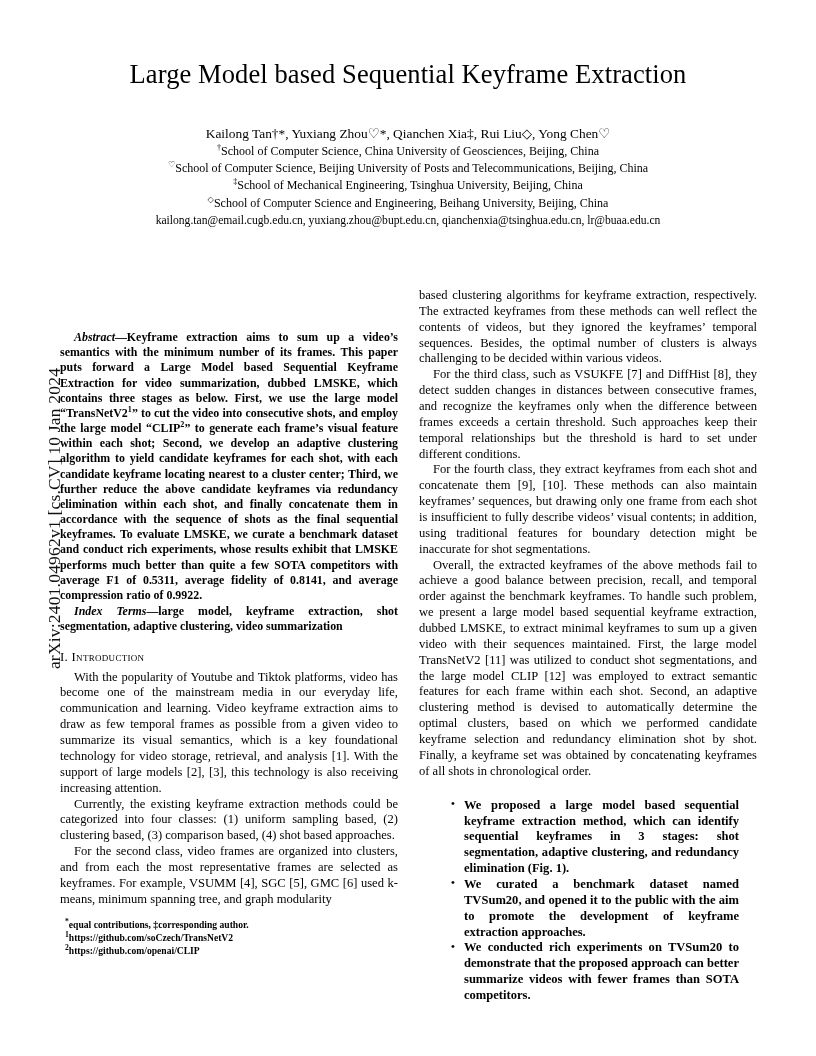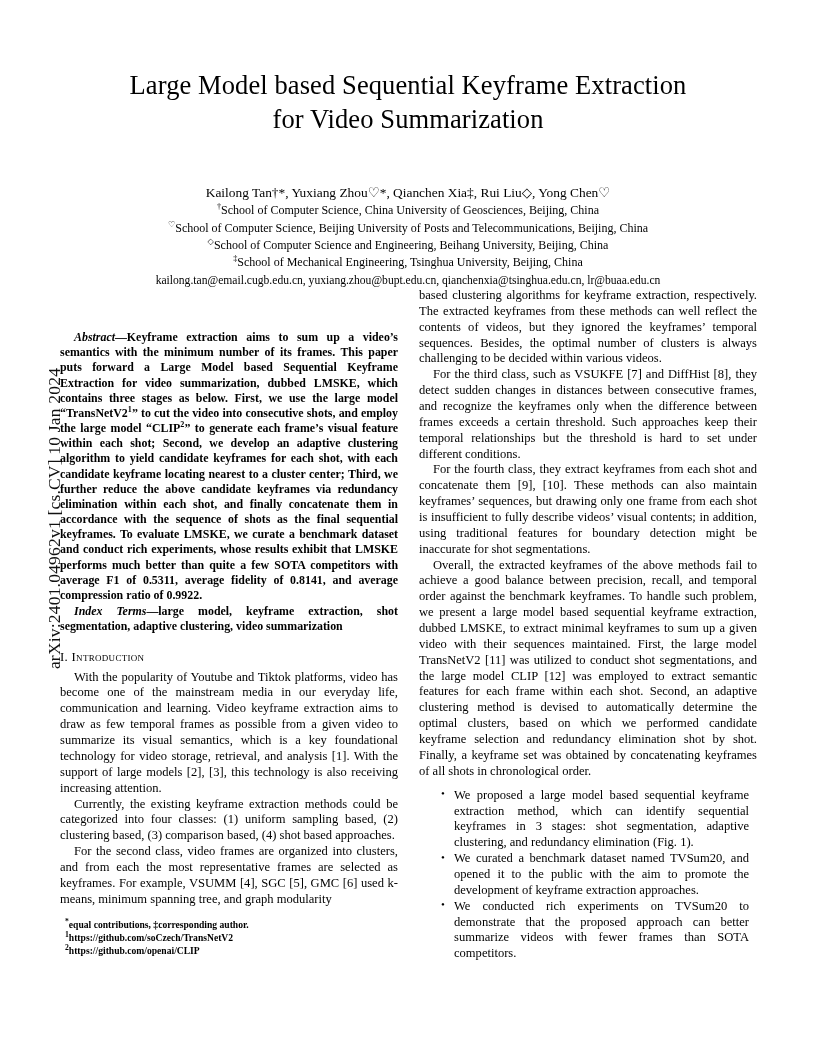--- a/index.html
+++ b/index.html
@@ -40,25 +40,25 @@
     position: absolute;
     left: 60px;
     top: 58px;
     width: 696px;
     text-align: center;
   }
   .title {
     font-size: 26.5px;
     line-height: 1.27;
     font-weight: normal;
-    margin: 11px;
+    margin: 0;
     letter-spacing: 0.1px;
   }
   .authors {
-    margin-top: 47px;
+    margin-top: 32px;
     font-size: 13.4px;
     line-height: 1.42;
   }
   .affil {
     font-size: 12px;
     line-height: 1.45;
   }
   .emails {
     font-size: 11.6px;
     line-height: 1.45;
@@ -111,23 +111,24 @@
   .section-head {
     text-align: left;
     font-size: 12.8px;
     font-variant: small-caps;
     margin: 15px 0 4px 0;
     text-indent: 0;
     letter-spacing: 0.3px;
   }
 
   ul.contrib {
-    margin: 8px;
+    margin: 18px;
     padding: 0 0 0 27px;
     list-style: none;
+    font-weight: bold;
   }
   ul.contrib li {
     position: relative;
     font-size: 12.55px;
     line-height: 1.265;
     text-align: justify;
     margin-bottom: 0px;
   }
   ul.contrib li::before {
     content: "\2022";
@@ -156,38 +157,37 @@
 </head>
 <body>
 
 <div class="page">
 
   <div class="arxiv-stamp">arXiv:2401.04962v1  [cs.CV]  10 Jan 2024</div>
 
   <div class="header">
     <h1 class="title">
       <span>Large Model based Sequential Keyframe Extraction</span><br>
-      <span>for Video Summarization</span>
     </h1>
 
     <div class="authors">
       <span>Kailong Tan†*, Yuxiang Zhou♡*, Qianchen Xia‡, Rui Liu◇, Yong Chen♡</span>
     </div>
 
     <div class="affil">
       <sup>†</sup><span>School of Computer Science, China University of Geosciences, Beijing, China</span>
     </div>
     <div class="affil">
       <sup>♡</sup><span>School of Computer Science, Beijing University of Posts and Telecommunications, Beijing, China</span>
     </div>
     <div class="affil">
+      <sup>‡</sup><span>School of Mechanical Engineering, Tsinghua University, Beijing, China</span>
+    </div>
+    <div class="affil">
       <sup>◇</sup><span>School of Computer Science and Engineering, Beihang University, Beijing, China</span>
-    </div>
-    <div class="affil">
-      <sup>‡</sup><span>School of Mechanical Engineering, Tsinghua University, Beijing, China</span>
     </div>
 
     <div class="emails">kailong.tan@email.cugb.edu.cn, yuxiang.zhou@bupt.edu.cn, qianchenxia@tsinghua.edu.cn, lr@buaa.edu.cn</div>
   </div>
 
   <div class="columns">
 
     <div class="col col-left">
 
       <p class="abstract-body"><span class="lead-italic">Abstract</span><span>—</span><span>Keyframe extraction aims to sum up a video’s semantics with the minimum number of its frames. This paper puts forward a Large Model based Sequential Keyframe Extraction for video summarization, dubbed LMSKE, which contains three stages as below. First, we use the large model “TransNetV2</span><sup>1</sup><span>” to cut the video into consecutive shots, and employ the large model “CLIP</span><sup>2</sup><span>” to generate each frame’s visual feature within each shot; Second, we develop an adaptive clustering algorithm to yield candidate keyframes for each shot, with each candidate keyframe locating nearest to a cluster center; Third, we further reduce the above candidate keyframes via redundancy elimination within each shot, and finally concatenate them in accordance with the sequence of shots as the final sequential keyframes. To evaluate LMSKE, we curate a benchmark dataset and conduct rich experiments, whose results exhibit that LMSKE performs much better than quite a few SOTA competitors with average F1 of 0.5311, average fidelity of 0.8141, and average compression ratio of 0.9922.</span></p>

